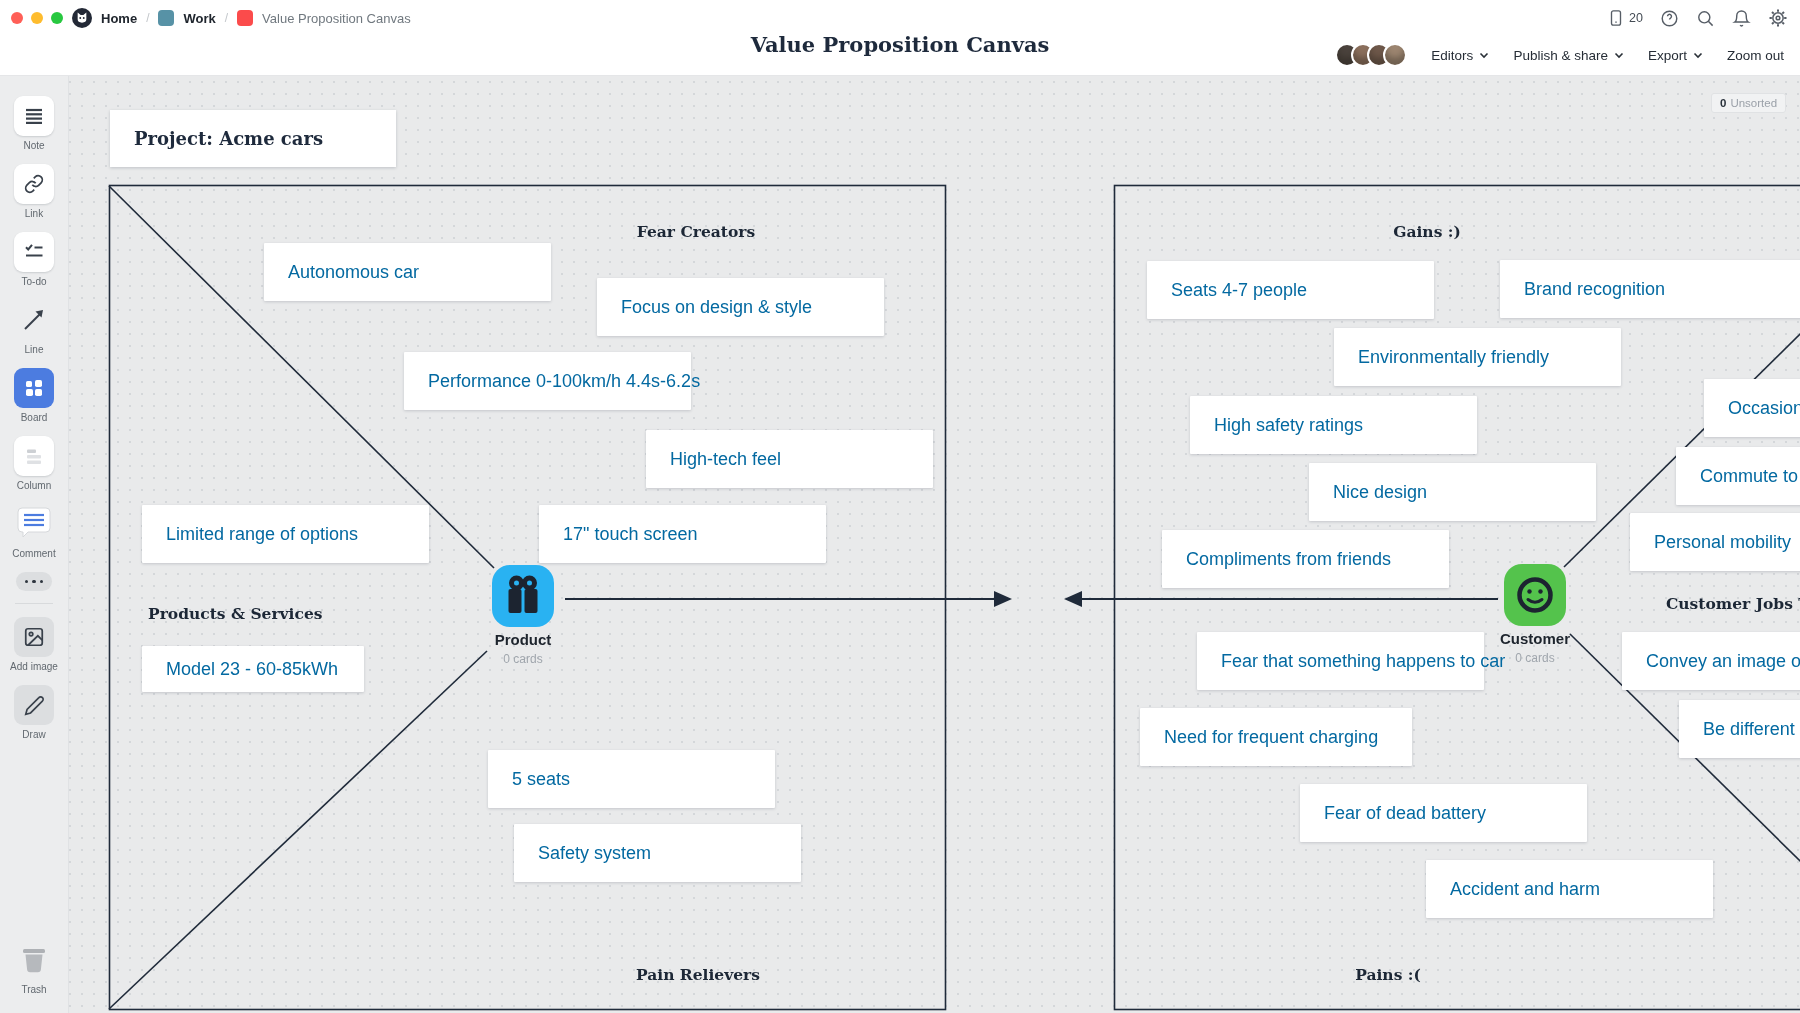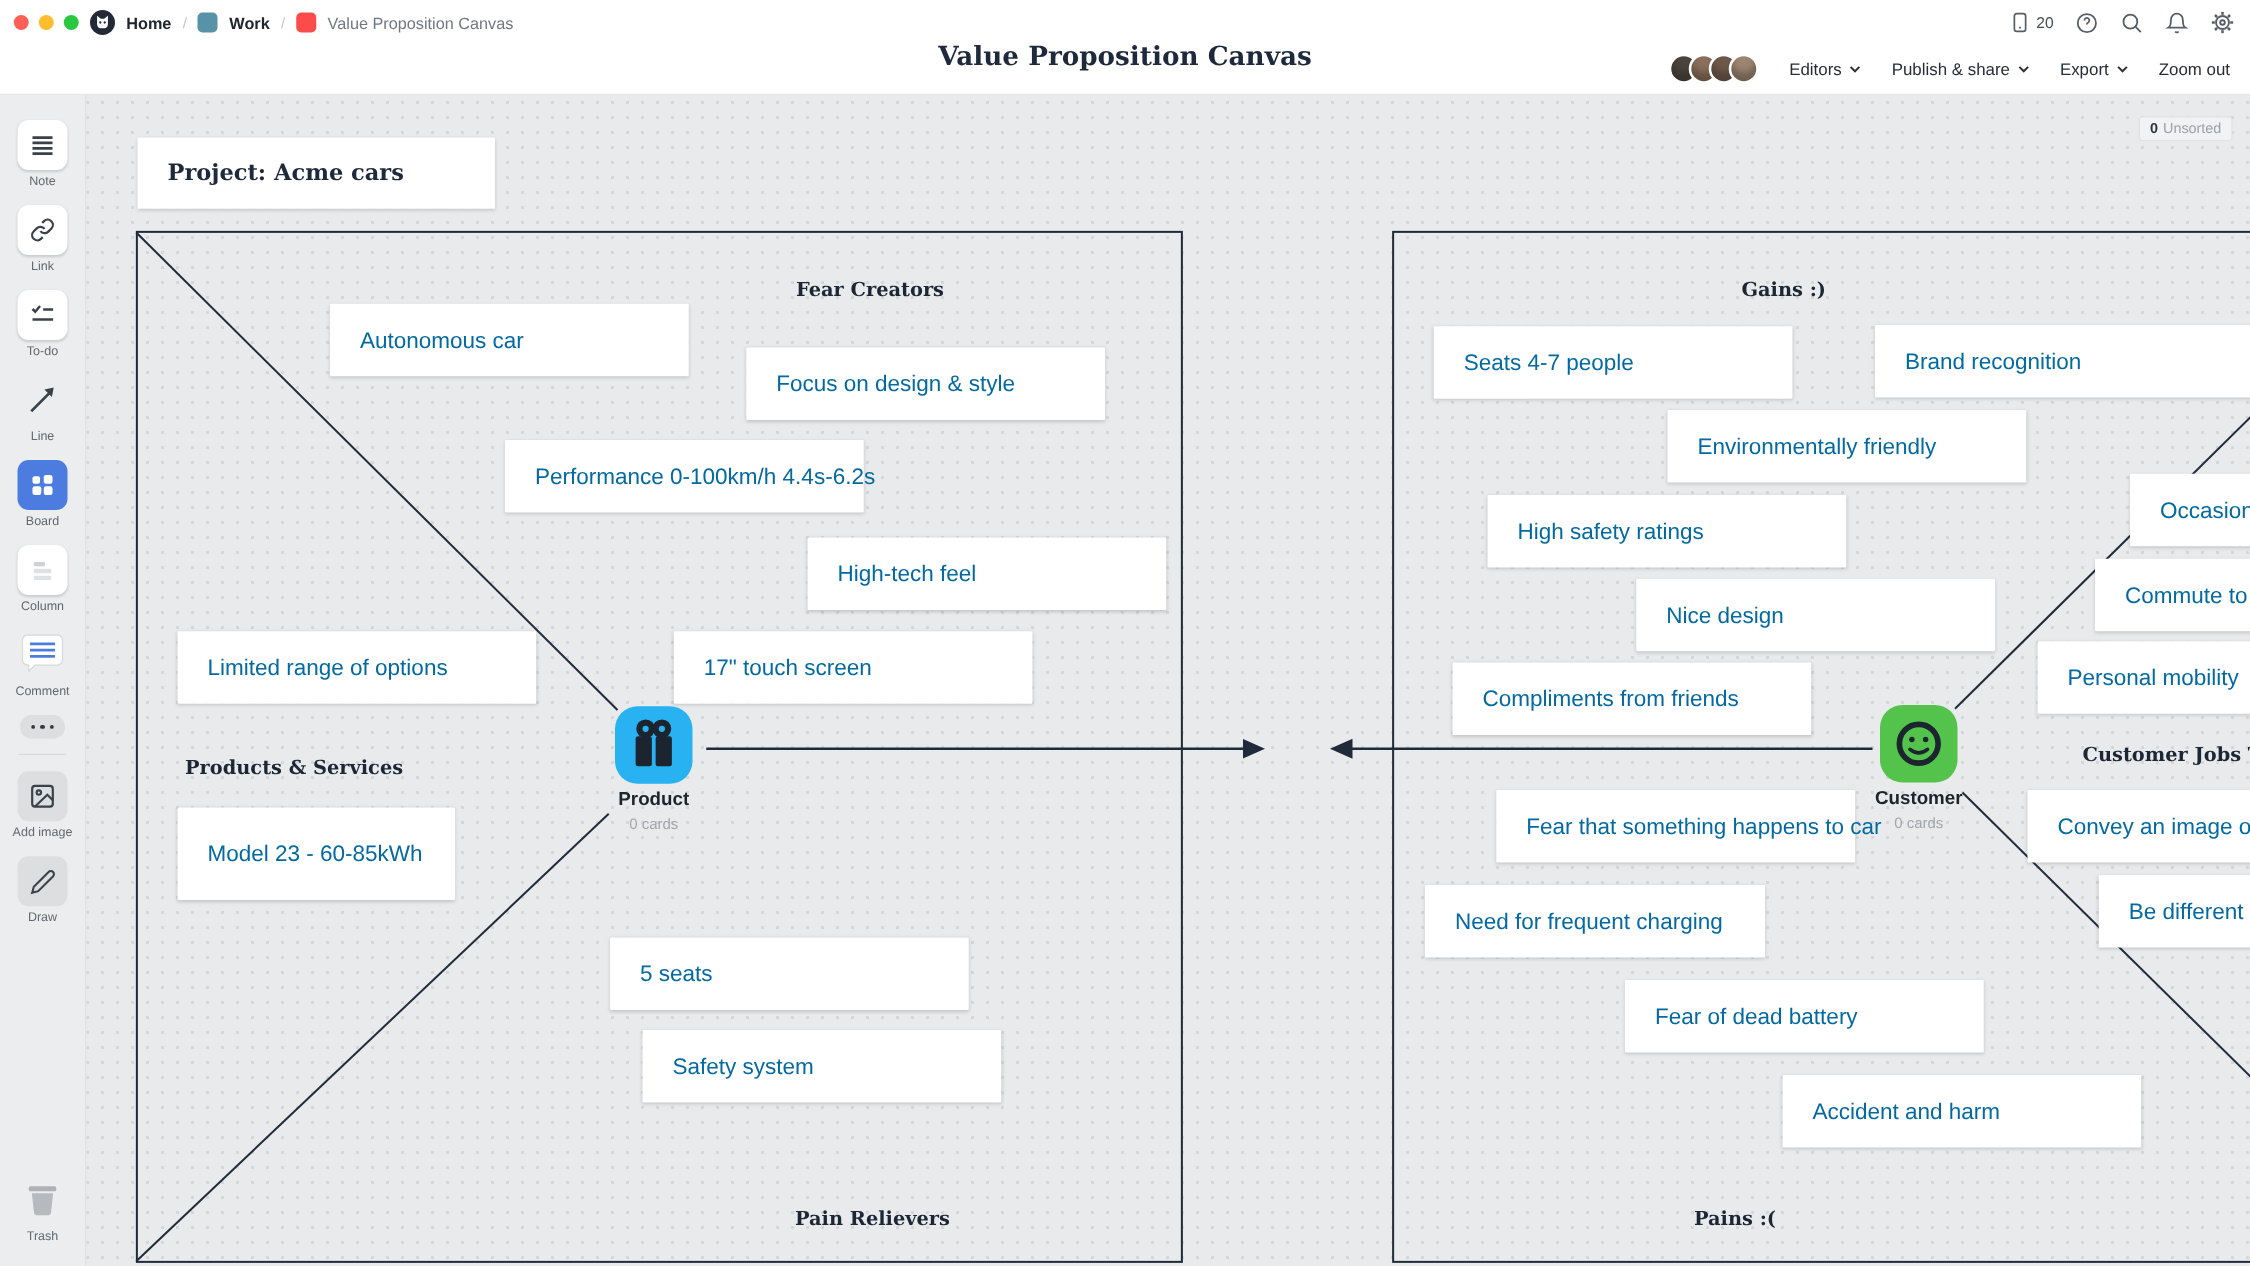--- a/index.html
+++ b/index.html
@@ -169,21 +169,21 @@
     </div>
     <div class="card" style="left: 646px; top: 430px; width: 287px; height: 58px;">
       <span>High-tech feel</span>
     </div>
     <div class="card" style="left: 142px; top: 505px; width: 287px; height: 58px;">
       <span>Limited range of options</span>
     </div>
     <div class="card" style="left: 539px; top: 505px; width: 287px; height: 58px;">
       <span>17" touch screen</span>
     </div>
-    <div class="card" style="left: 142px; top: 646px; width: 222px; height: 74px;">
+    <div class="card" style="left: 142px; top: 646px; width: 222px; height: 46px;">
       <span>Model 23 - 60-85kWh</span>
     </div>
     <div class="card" style="left: 488px; top: 750px; width: 287px; height: 58px;">
       <span>5 seats</span>
     </div>
     <div class="card" style="left: 514px; top: 824px; width: 287px; height: 58px;">
       <span>Safety system</span>
     </div>
     <div class="card" style="left: 1147px; top: 261px; width: 287px; height: 58px;">
       <span>Seats 4-7 people</span>

